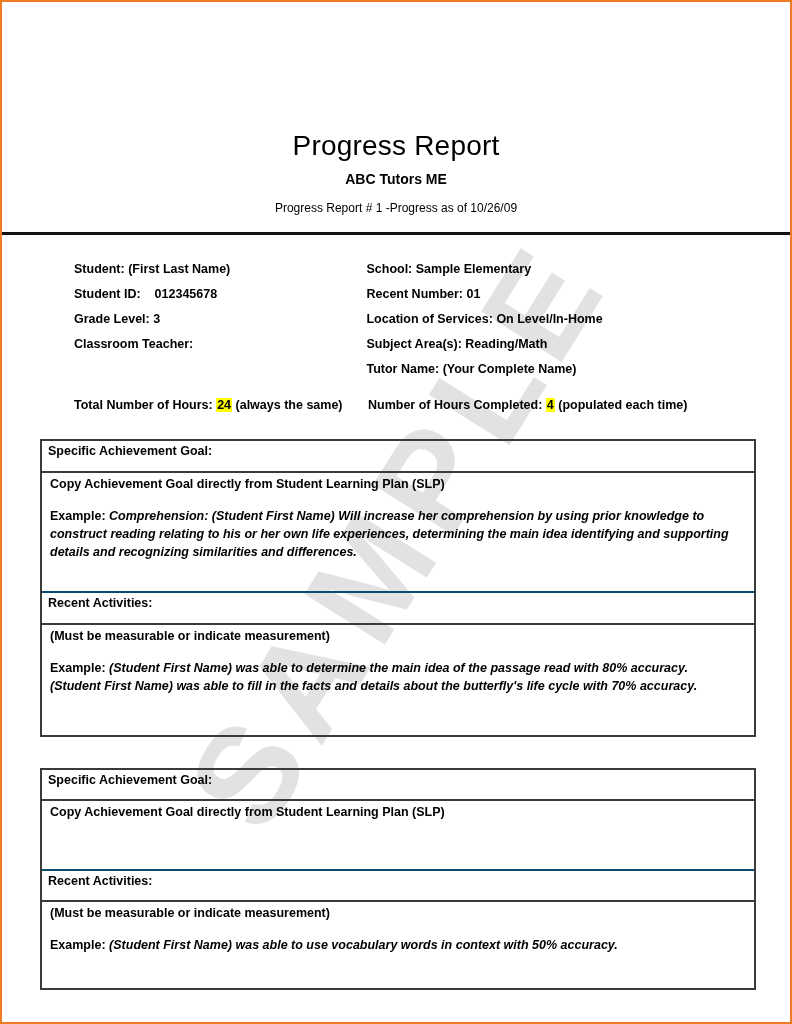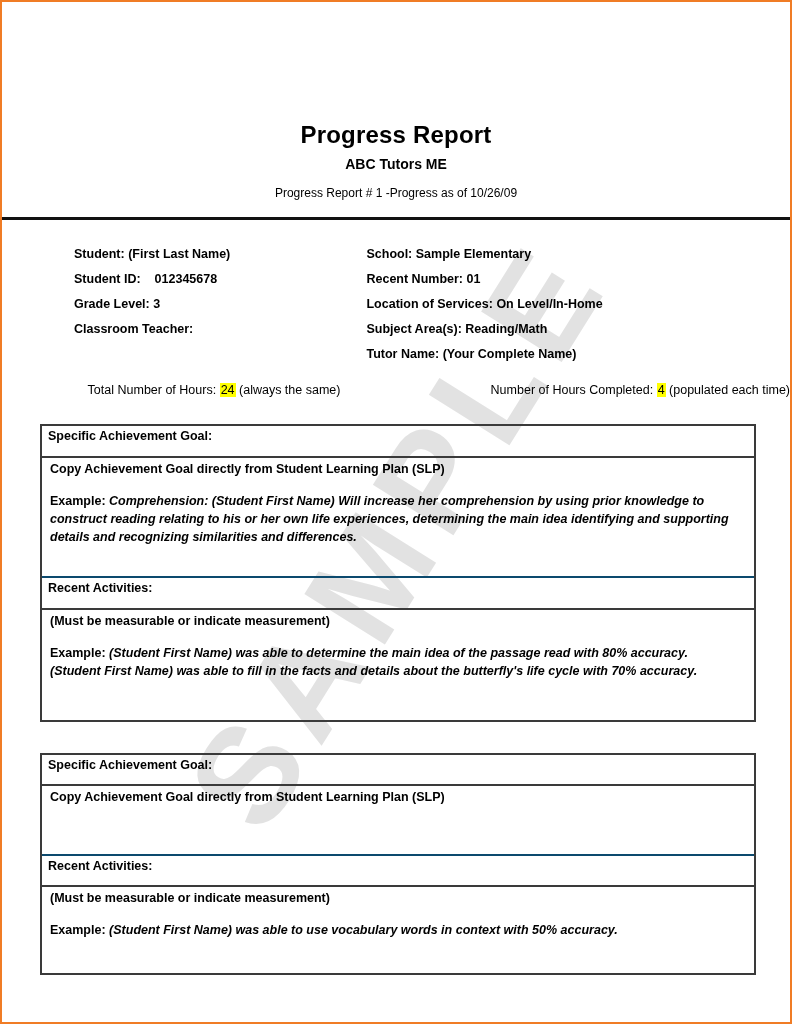--- a/index.html
+++ b/index.html
@@ -56,24 +56,24 @@
     position: relative;
     z-index: 1;
   }
 
   
   .header-block {
     padding-top: 118px;
     text-align: center;
   }
   .doc-title {
-    font-size: 24px;
-    font-weight: bold;
+    font-size: 28px;
+    font-weight: normal;
     letter-spacing: 0.2px;
-    margin: 0;
+    margin: 8px;
     line-height: 1.25;
   }
   .doc-subtitle {
     font-size: 14px;
     font-weight: bold;
     margin: 6px 0 0 0;
     line-height: 1.2;
   }
   .doc-meta {
     font-size: 12px;
@@ -124,24 +124,23 @@
     width: 340px;
     padding-left: 72px;
   }
   .totals-right {
     box-sizing: border-box;
     width: 452px;
     padding-left: 26px;
   }
   .totals-text {
     font-size: 12.5px;
-    font-weight: normal;
+    font-weight: bold;
     white-space: nowrap;
     line-height: 18px;
-    text-align: right;
   }
   .hl {
     background: #ffff00;
     padding: 0 1px;
   }
 
   
   .section-table {
     box-sizing: border-box;
     margin: 0 34px 0 38px;

